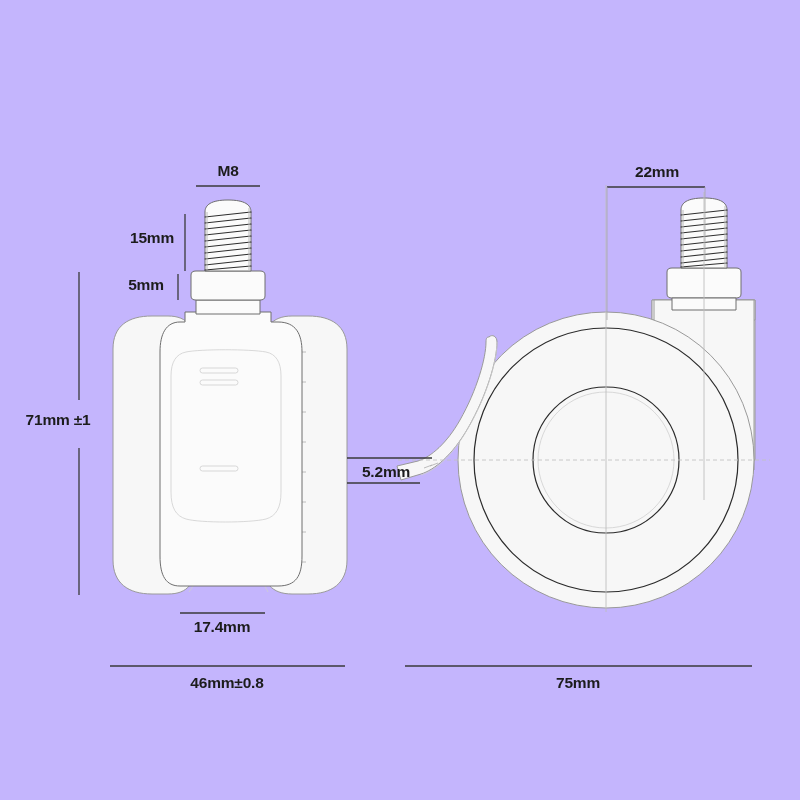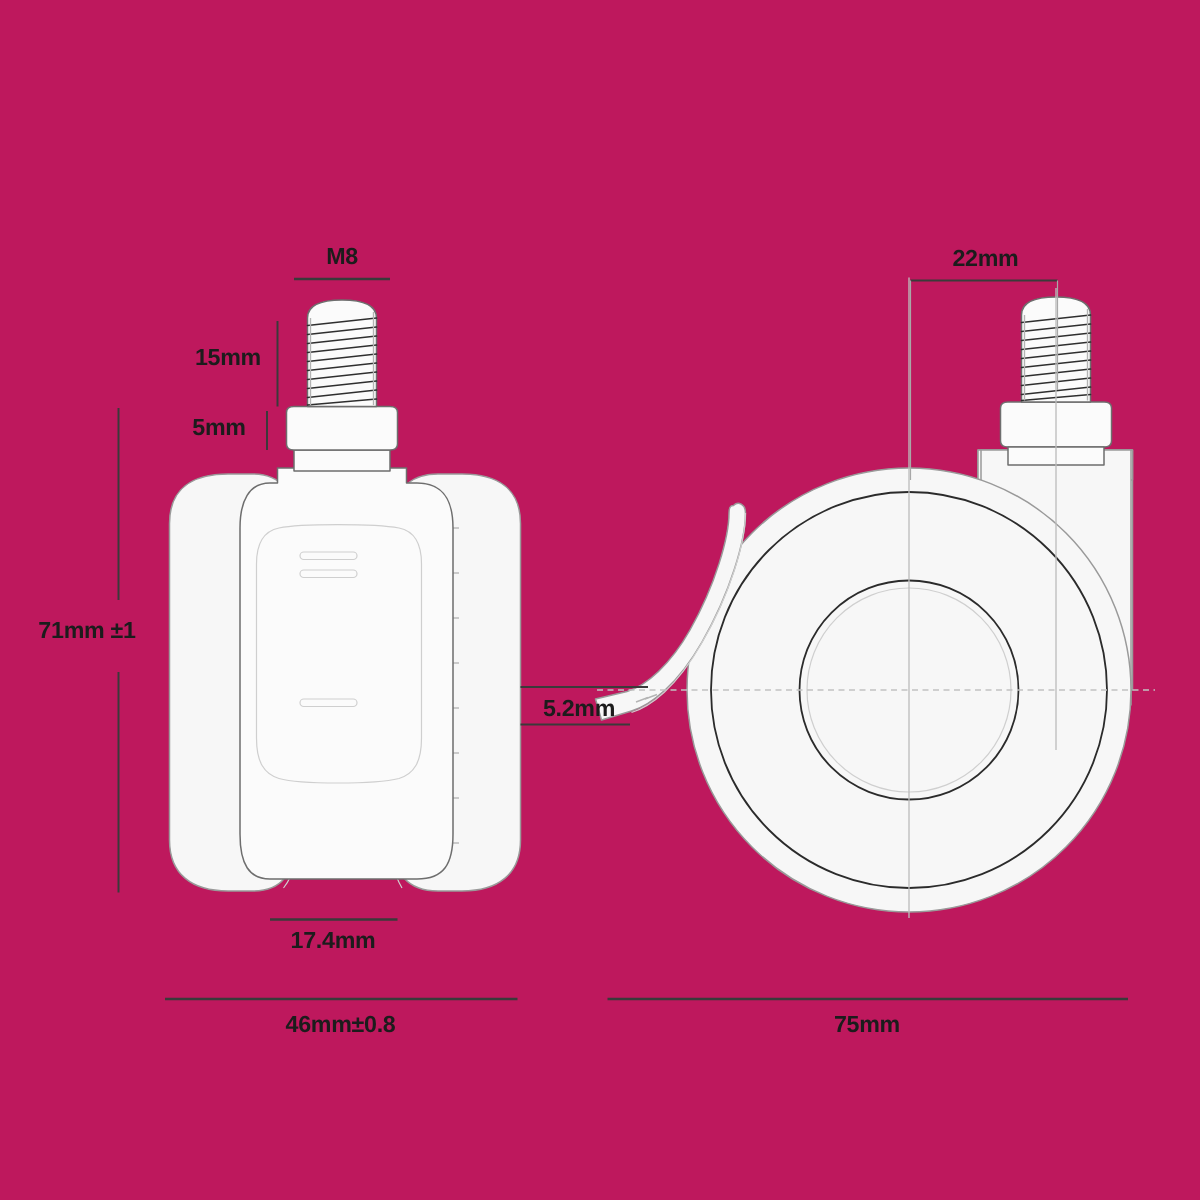--- a/index.html
+++ b/index.html
@@ -11,21 +11,21 @@
   body {
     width: 800px;
     height: 800px;
     overflow: hidden;
     font-family: "Liberation Sans", sans-serif;
   }
   #drawing-root {
     position: relative;
     width: 800px;
     height: 800px;
-    background: #be185d;
+    background: #c4b5fd;
   }
   svg#technical-drawing {
     display: block;
     width: 800px;
     height: 800px;
   }
   .part-fill {
     fill: #fbfbfb;
     stroke: #6e6e6e;
     stroke-width: 1;

